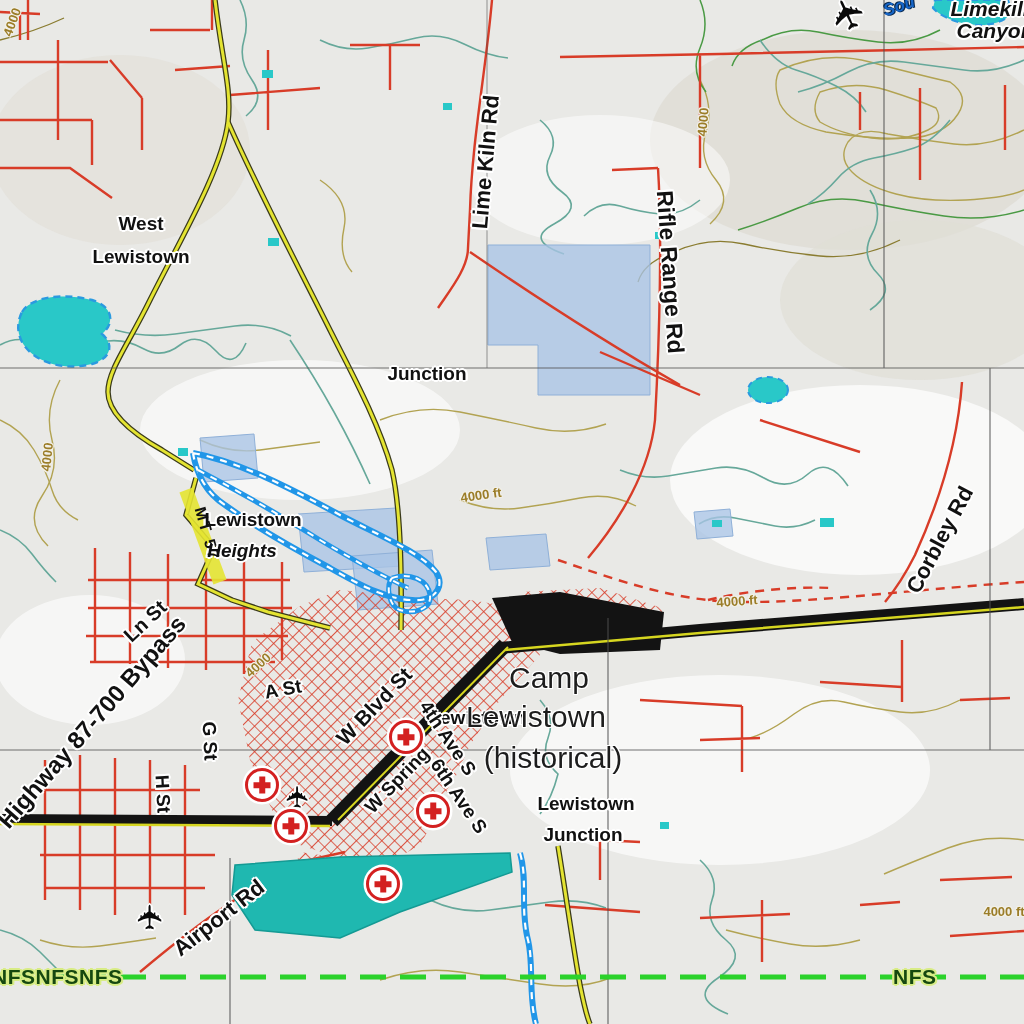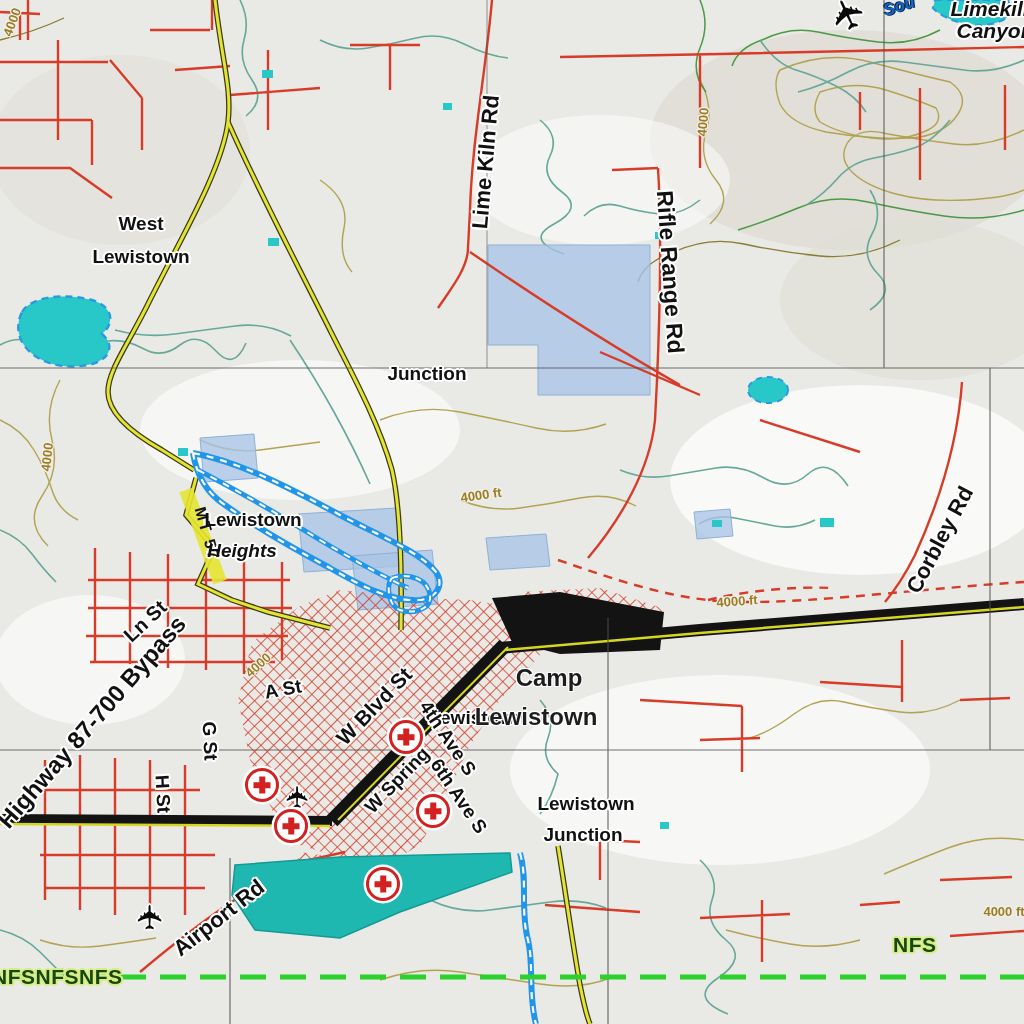--- a/index.html
+++ b/index.html
@@ -3,21 +3,21 @@
 <meta charset="utf-8">
 <style>
   html,body{margin:0;padding:0;background:#777;}
   #map{position:relative;width:1024px;height:1024px;overflow:hidden;background:#e9e9e6;
        font-family:"Liberation Sans",sans-serif;}
   #terrain{position:absolute;left:0;top:0;}
   .lbl{position:absolute;white-space:nowrap;color:#111;transform-origin:center;line-height:1;}
   .halo{text-shadow:-2px -1px 0 #fff,2px -1px 0 #fff,-2px 1px 0 #fff,2px 1px 0 #fff,
         0 -2px 0 #fff,0 2px 0 #fff,-2px 0 0 #fff,2px 0 0 #fff;}
   .pl{font-weight:700;font-size:19px;}
-  .thin{font-weight:700;font-size:24px;color:#1d1d1d;
+  .thin{font-weight:400;font-size:30px;color:#1d1d1d;
         text-shadow:-1px -1px 0 #fff,1px -1px 0 #fff,-1px 1px 0 #fff,1px 1px 0 #fff;}
   .rd{font-weight:700;}
   .el{font-weight:700;font-size:13px;color:#9b7d28;
       text-shadow:-1px -1px 0 #f2f0e8,1px -1px 0 #f2f0e8,-1px 1px 0 #f2f0e8,1px 1px 0 #f2f0e8;}
   .wl{font-weight:700;font-style:italic;font-size:17px;color:#1565c8;
       text-shadow:-1px -1px 0 #0a2a50,1px 1px 0 #0a2a50;}
   .corner{font-weight:700;font-style:italic;font-size:21px;}
   .nfs{font-weight:700;font-size:21px;color:#15480f;letter-spacing:0.5px;
        text-shadow:-2px -1px 0 #d8ec86,2px -1px 0 #d8ec86,-2px 1px 0 #d8ec86,2px 1px 0 #d8ec86,
        0 -2px 0 #d8ec86,0 2px 0 #d8ec86;}
@@ -240,20 +240,21 @@
   <div class="lbl pl halo" style="left:141px;top:256px;transform:translate(-50%,-50%);">Lewistown</div>
   <div class="lbl pl halo" style="left:427px;top:373px;transform:translate(-50%,-50%);">Junction</div>
   <div class="lbl pl halo" style="left:253px;top:519px;transform:translate(-50%,-50%);">Lewistown</div>
   <div class="lbl pl halo" style="left:242px;top:550px;transform:translate(-50%,-50%);font-style:italic;">Heights</div>
   <div class="lbl pl halo" style="left:586px;top:803px;transform:translate(-50%,-50%);">Lewistown</div>
   <div class="lbl pl halo" style="left:583px;top:834px;transform:translate(-50%,-50%);">Junction</div>
   <div class="lbl pl halo" style="left:477px;top:717px;transform:translate(-50%,-50%);">Lewistown</div>
 
   <div class="lbl thin" style="left:549px;top:678px;transform:translate(-50%,-50%);">Camp</div>
   <div class="lbl thin" style="left:536px;top:717px;transform:translate(-50%,-50%);">Lewistown</div>
+  <div class="lbl thin" style="left:553px;top:758px;transform:translate(-50%,-50%);">(historical)</div>
 
   <div class="lbl rd halo" style="left:486px;top:162px;font-size:22px;transform:translate(-50%,-50%) rotate(-85deg);">Lime Kiln Rd</div>
   <div class="lbl rd halo" style="left:670px;top:272px;font-size:23px;transform:translate(-50%,-50%) rotate(86deg);">Rifle Range Rd</div>
   <div class="lbl rd halo" style="left:940px;top:540px;font-size:22px;transform:translate(-50%,-50%) rotate(-62deg);">Corbley Rd</div>
   <div class="lbl rd halo" style="left:92px;top:722px;font-size:24px;transform:translate(-50%,-50%) rotate(-49deg);">Highway 87-700 Bypass</div>
   <div class="lbl rd halo" style="left:145px;top:621px;font-size:20px;transform:translate(-50%,-50%) rotate(-43deg);">Ln St</div>
   <div class="lbl rd halo" style="left:283px;top:689px;font-size:19px;transform:translate(-50%,-50%) rotate(-10deg);">A St</div>
   <div class="lbl rd halo" style="left:210px;top:741px;font-size:19px;transform:translate(-50%,-50%) rotate(87deg);">G St</div>
   <div class="lbl rd halo" style="left:163px;top:794px;font-size:19px;transform:translate(-50%,-50%) rotate(87deg);">H St</div>
   <div class="lbl rd halo" style="left:374px;top:706px;font-size:21px;transform:translate(-50%,-50%) rotate(-46deg);">W Blvd St</div>
@@ -269,15 +270,15 @@
   <div class="lbl el" style="left:47px;top:457px;transform:translate(-50%,-50%) rotate(-84deg);">4000</div>
   <div class="lbl el" style="left:258px;top:665px;transform:translate(-50%,-50%) rotate(-42deg);">4000</div>
   <div class="lbl el" style="left:12px;top:22px;transform:translate(-50%,-50%) rotate(-70deg);">4000</div>
   <div class="lbl el" style="left:703px;top:122px;transform:translate(-50%,-50%) rotate(-85deg);">4000</div>
 
   <div class="lbl wl" style="left:899px;top:6px;transform:translate(-50%,-50%) rotate(-18deg);">Sou</div>
   <div class="lbl corner halo" style="left:993px;top:8px;transform:translate(-50%,-50%);">Limekiln</div>
   <div class="lbl corner halo" style="left:995px;top:30px;transform:translate(-50%,-50%);">Canyon</div>
 
   <div class="lbl nfs" style="left:-8px;top:966px;">NFSNFSNFS</div>
-  <div class="lbl nfs" style="left:893px;top:934px;">NFS</div>
+  <div class="lbl nfs" style="left:893px;top:966px;">NFS</div>
 
 </div>
 
 </body></html>

